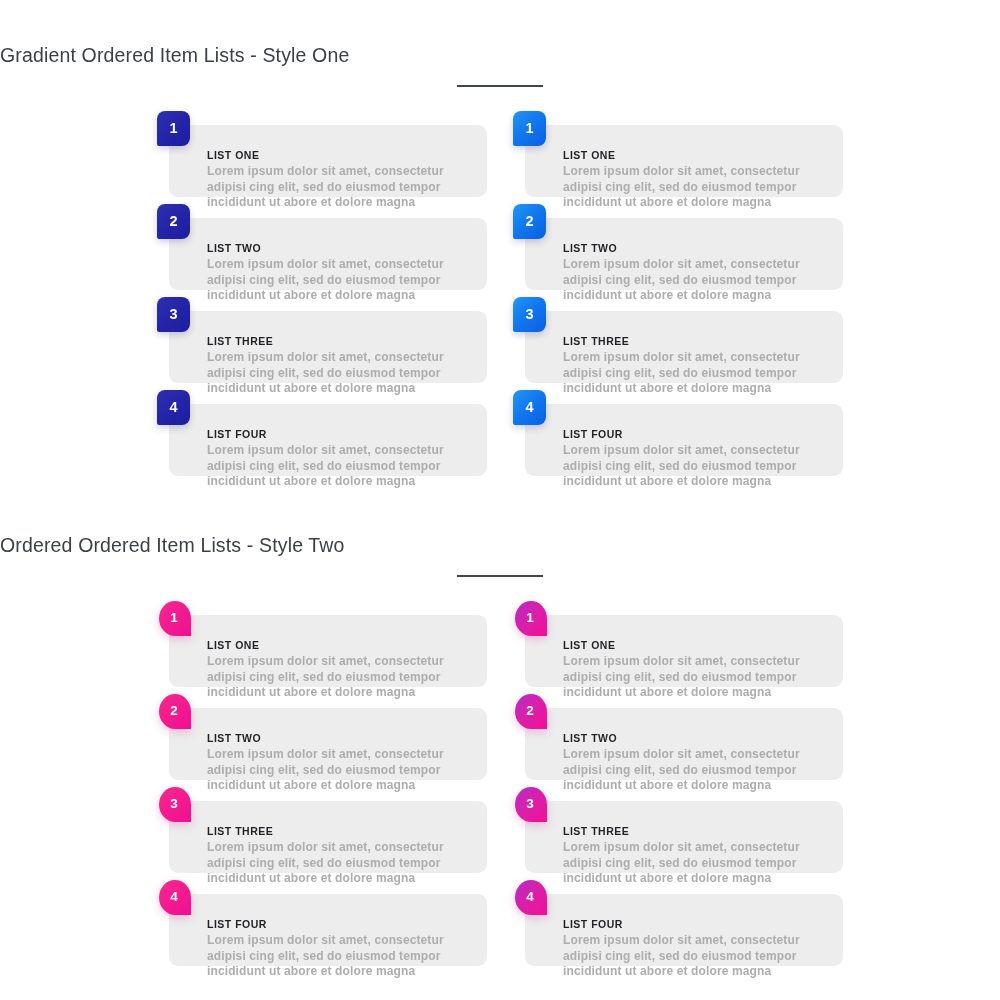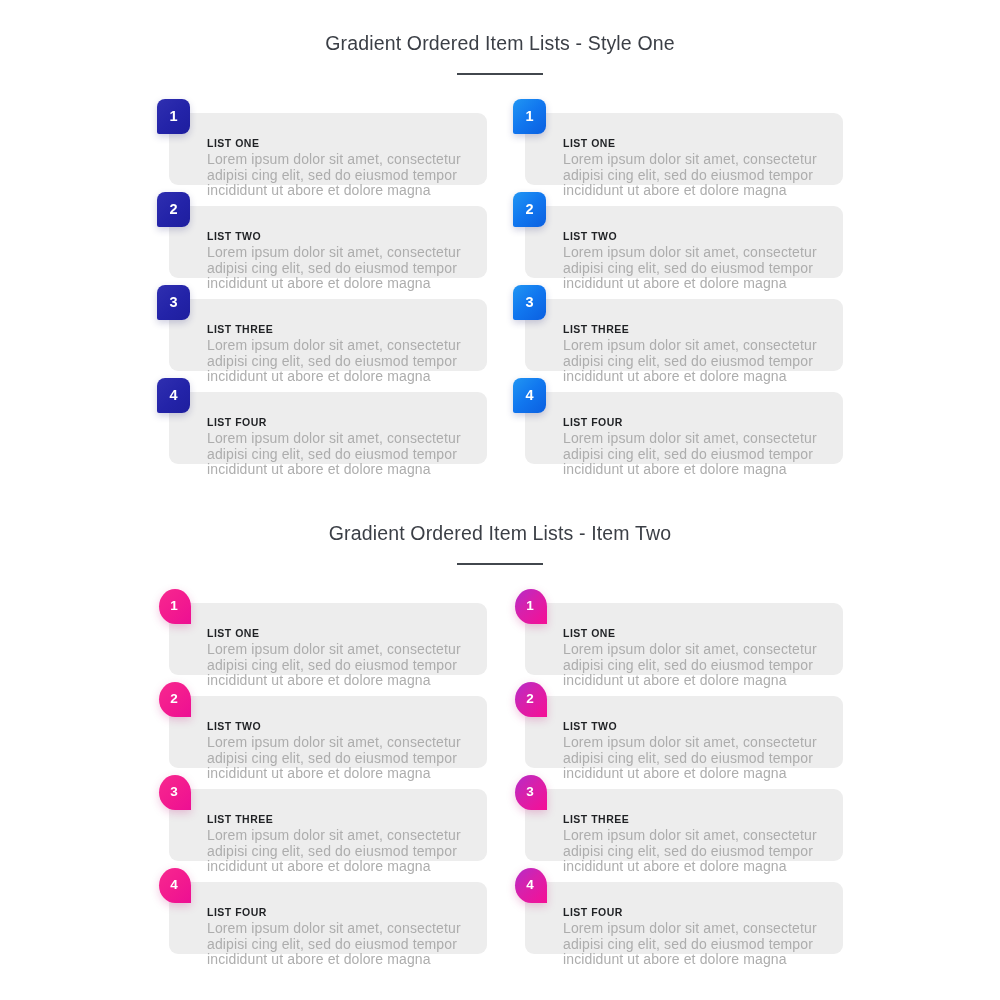--- a/index.html
+++ b/index.html
@@ -19,22 +19,21 @@
     background: #ffffff;
   }
 
   
   .section { position: absolute; left: 0; width: 1000px; }
   #section-one { top: 0; }
   #section-two { top: 490px; }
 
   .section-head {
     width: 100%;
-    text-align: center;
-    padding-top: 30px;
+    padding-top: 42px;
   }
 
   .section-title {
     font-size: 19.5px;
     font-weight: 400;
     color: #3b3f46;
     letter-spacing: 0.15px;
     line-height: 26px;
   }
 
@@ -77,22 +76,22 @@
   .card-title {
     font-size: 10.5px;
     font-weight: 700;
     color: #1f2124;
     letter-spacing: 0.5px;
     line-height: 14px;
     margin-bottom: 2px;
   }
 
   .card-desc {
-    font-size: 14px;
-    font-weight: 400;
+    font-size: 12px;
+    font-weight: 700;
     color: #adadad;
     line-height: 15.5px;
     letter-spacing: 0.12px;
     max-width: 268px;
   }
 
   
   .badge {
     position: absolute;
     z-index: 5;
@@ -219,21 +218,21 @@
           <div class="card-title">LIST FOUR</div>
           <div class="card-desc">Lorem ipsum dolor sit amet, consectetur adipisi cing elit, sed do eiusmod tempor incididunt ut abore et dolore magna</div>
         </div>
       </div>
 
     </div>
   </div>
 
   <div class="section" id="section-two">
     <div class="section-head">
-      <div class="section-title">Gradient Ordered Item Lists - Item Two</div>
+      <div class="section-title">Ordered Ordered Item Lists - Style Two</div>
       <div class="title-rule"></div>
     </div>
 
     <div class="lists-grid">
 
       <div class="list-item">
         <div class="badge badge-drop left">
           <span class="badge-num">1</span>
         </div>
         <div class="card">

